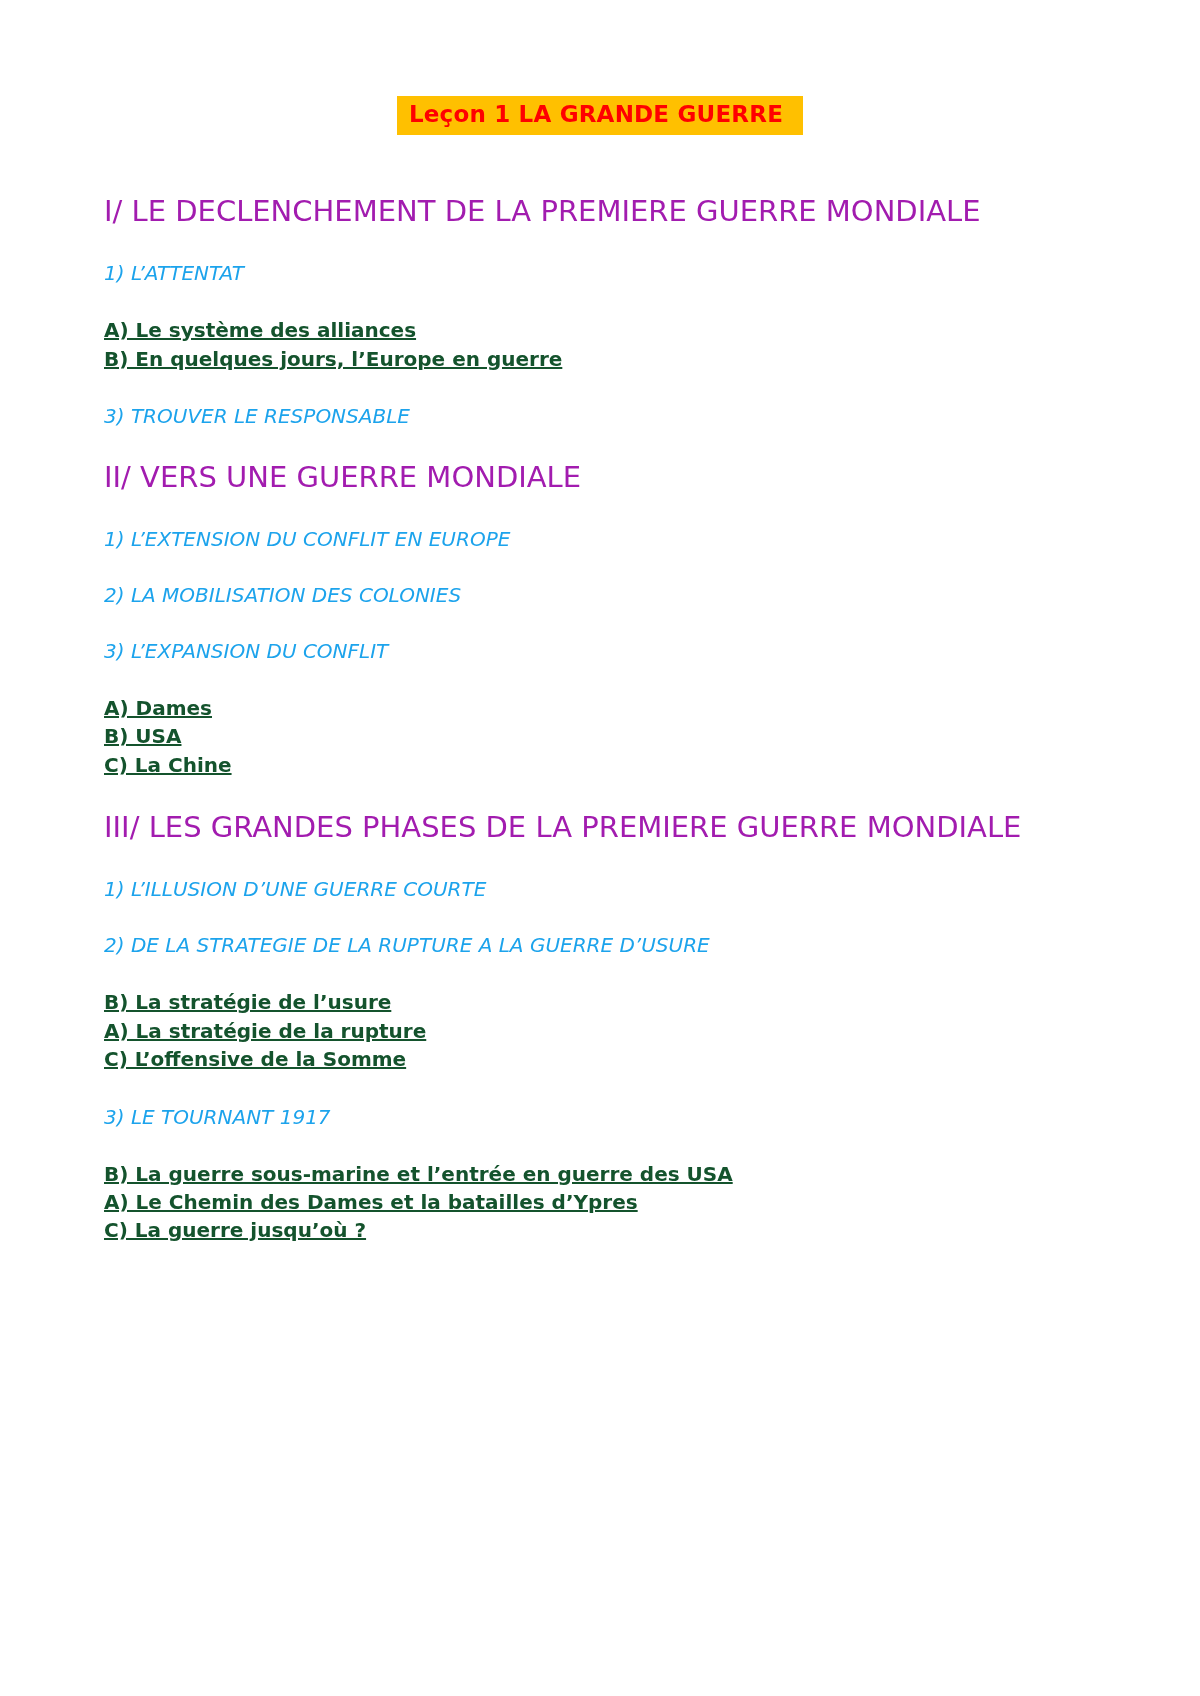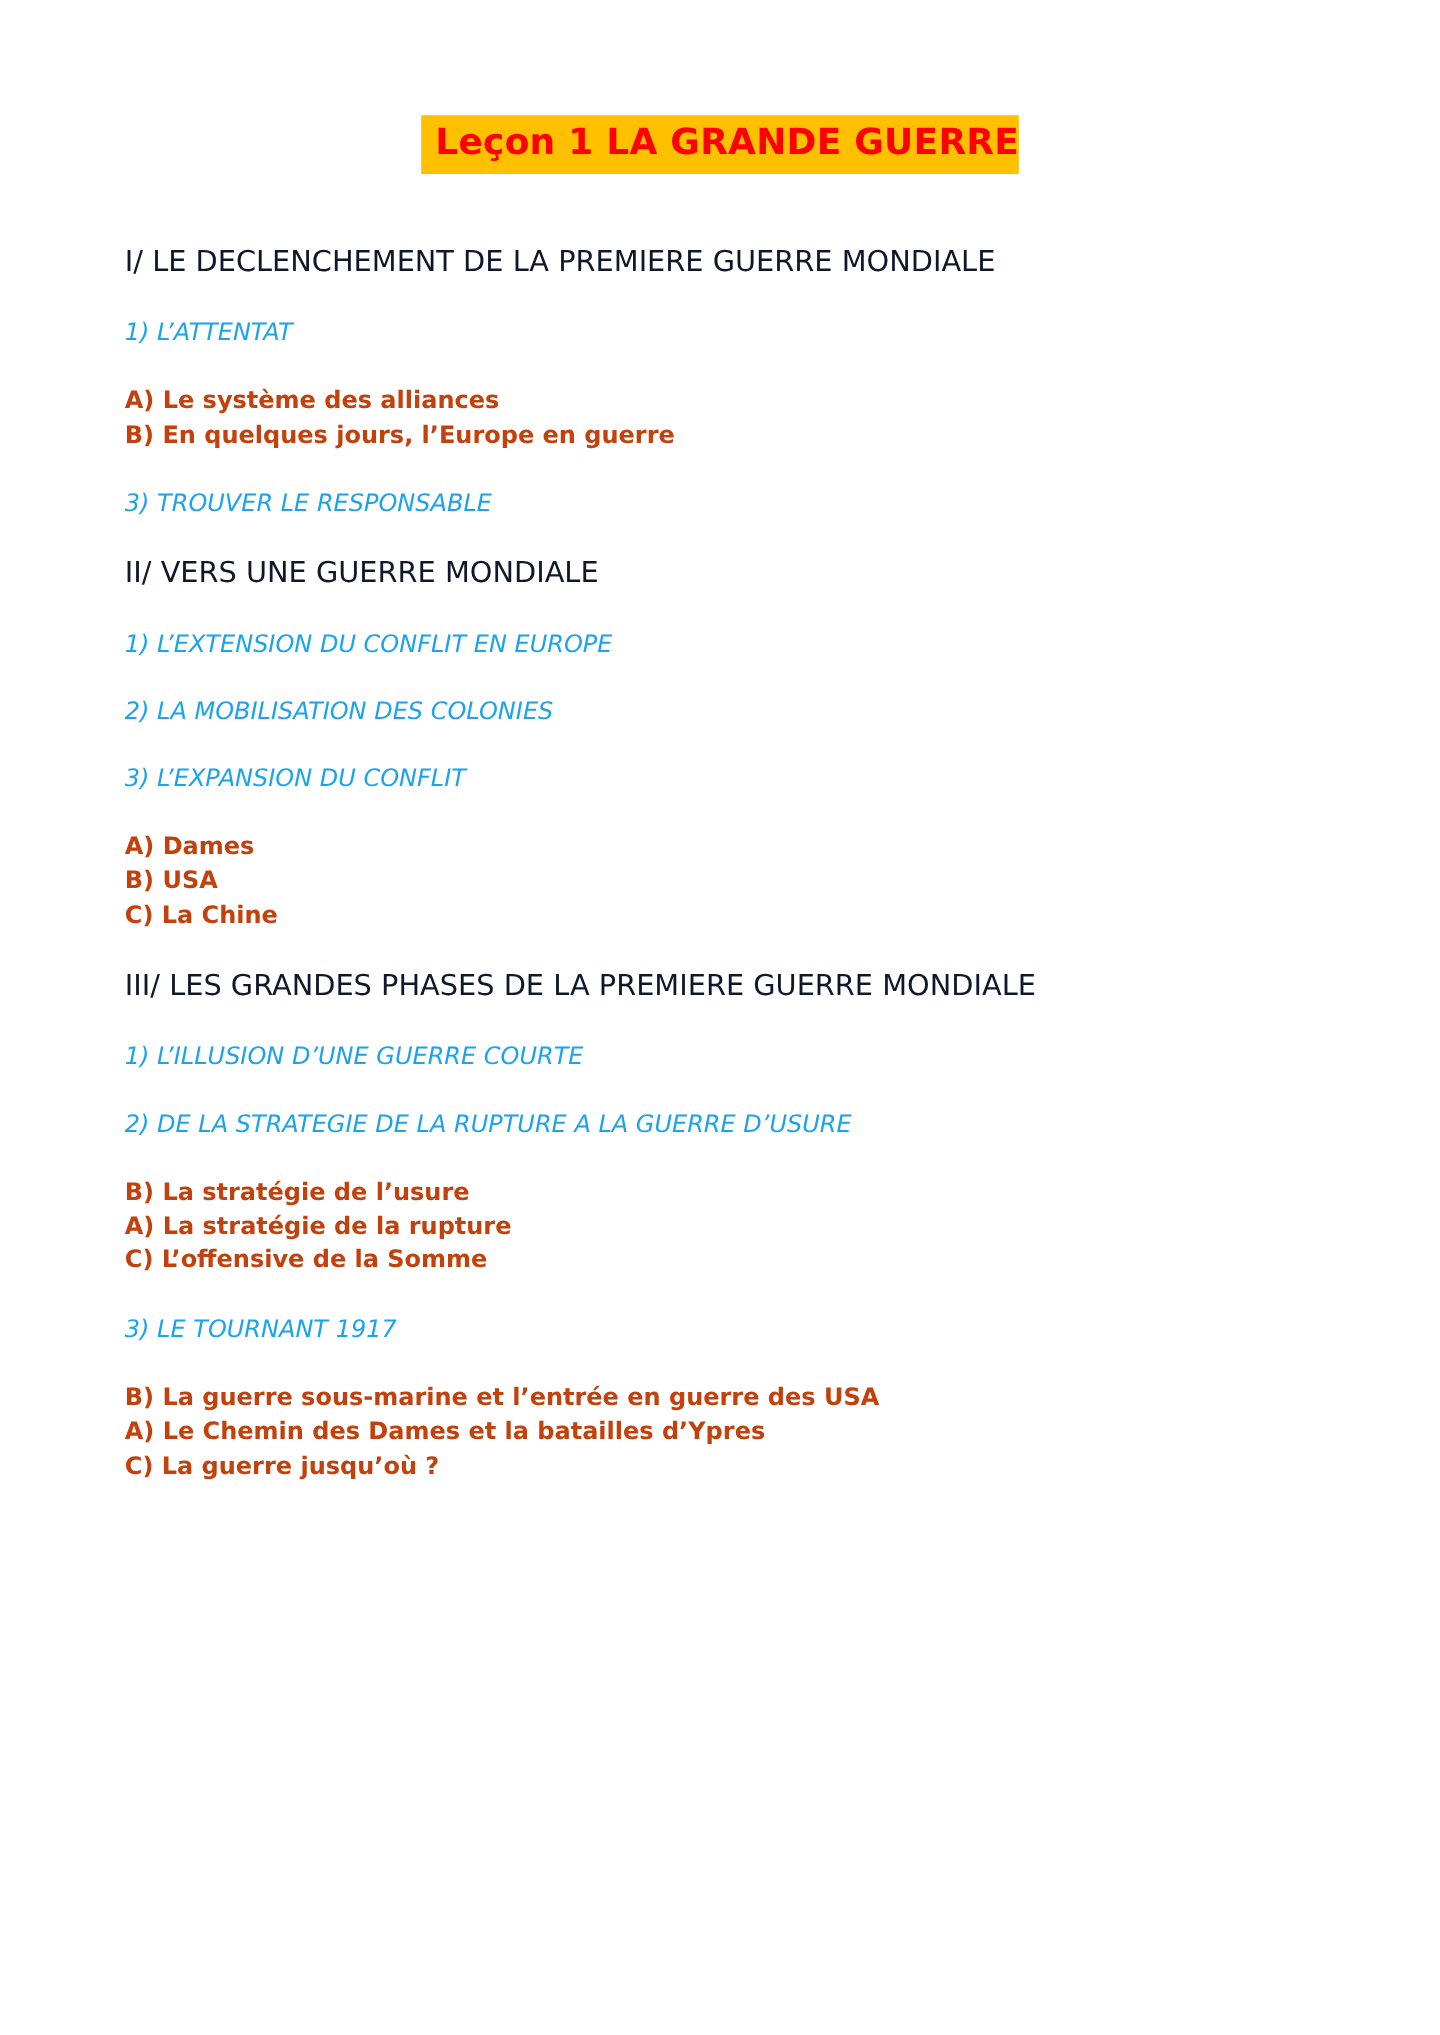--- a/index.html
+++ b/index.html
@@ -22,49 +22,50 @@
     padding: 96px 104px 80px 104px;
   }
   .title-wrap {
     text-align: center;
     margin: 0 0 58px 0;
   }
   .doc-title {
     display: inline-block;
     background: #FFC000;
     color: #FF0000;
-    font-size: 30px;
+    font-size: 23px;
     font-weight: bold;
     line-height: 1.35;
-    padding: 3px 0 5px 12px;
+    padding: 3px 20px 5px 12px;
     letter-spacing: 0.2px;
   }
   .h1 {
-    color: #0f172a;
-    font-size: 24px;
+    color: #a21caf;
+    font-size: 29px;
     font-weight: normal;
     line-height: 1.28;
     margin: 0 0 30px 0;
   }
   .h2 {
     color: #1CA3EC;
     font-size: 20px;
     font-weight: normal;
     font-style: italic;
     line-height: 1.3;
     margin: 15px 0 30px 0;
   }
   .bullets {
     margin: 0 0 30px 0;
   }
   .bullet {
-    color: #c2410c;
+    color: #14532d;
     font-size: 20px;
     font-weight: bold;
     line-height: 1.42;
+    text-decoration: underline;
   }
   
   .block { margin-bottom: 0; }
 </style>
 </head>
 <body>
 
 <div class="page">
 
   <div class="title-wrap">

